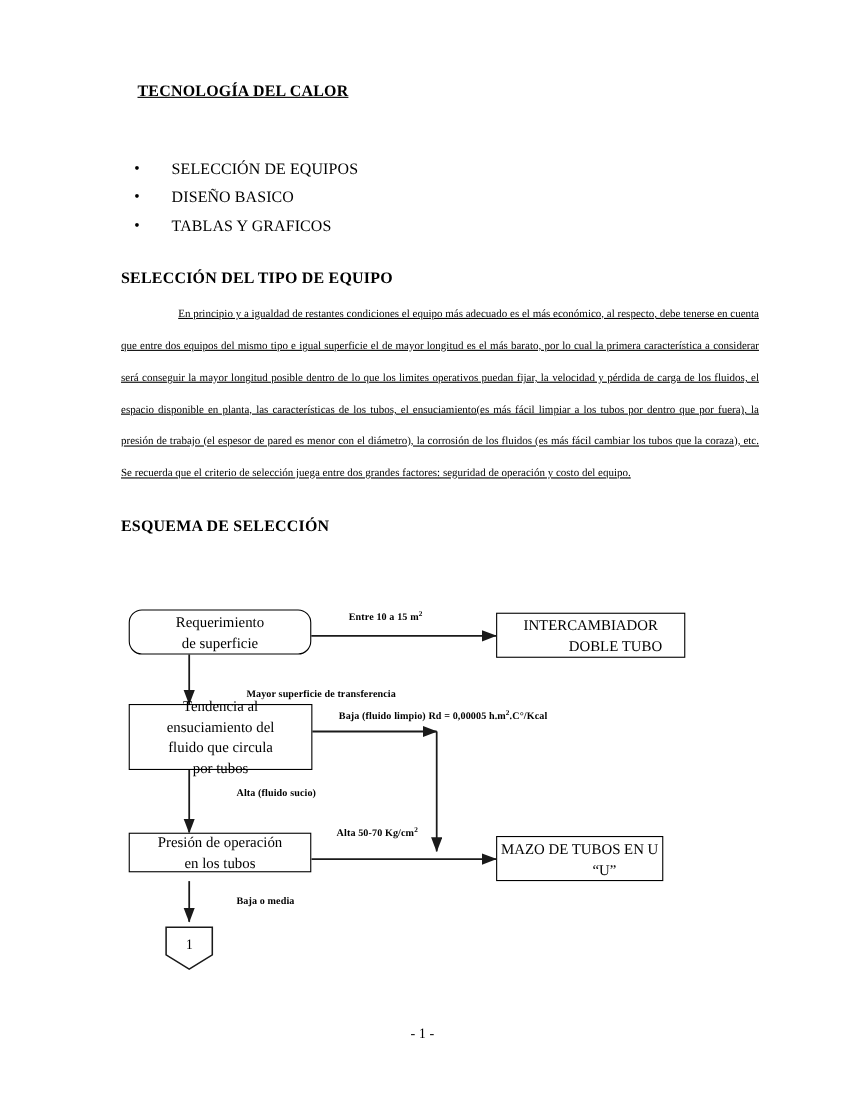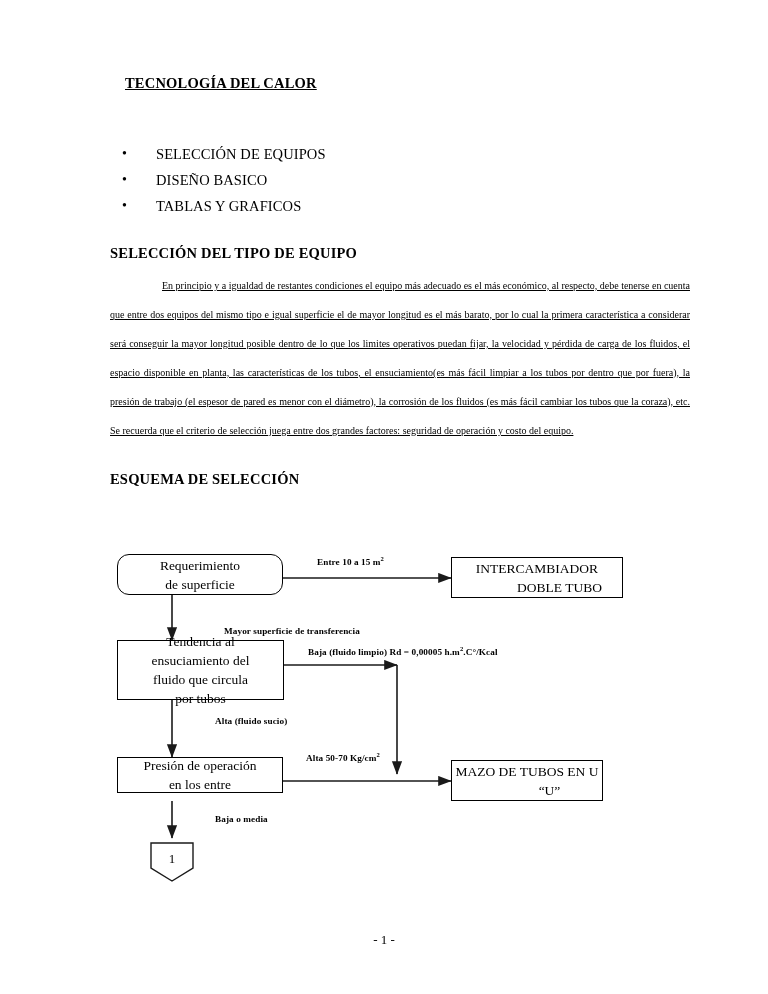--- a/index.html
+++ b/index.html
@@ -216,21 +216,21 @@
 
     <div class="box" style="left:7px; top:92px; width:167px; height:60px;">
       <span class="ln">Tendencia al</span>
       <span class="ln">ensuciamiento del</span>
       <span class="ln">fluido que circula</span>
       <span class="ln">por tubos</span>
     </div>
 
     <div class="box" style="left:7px; top:209px; width:166px; height:36px;">
       <span class="ln">Presión de operación</span>
-      <span class="ln">en los entre</span>
+      <span class="ln">en los tubos</span>
     </div>
 
     <div class="box" style="left:341px; top:9px; width:172px; height:41px;">
       <span class="ln">INTERCAMBIADOR</span>
       <span class="ln b">DOBLE TUBO</span>
     </div>
 
     <div class="box" style="left:341px; top:212px; width:152px; height:41px;">
       <span class="ln">MAZO DE TUBOS EN U</span>
       <span class="ln b">“U”</span>

